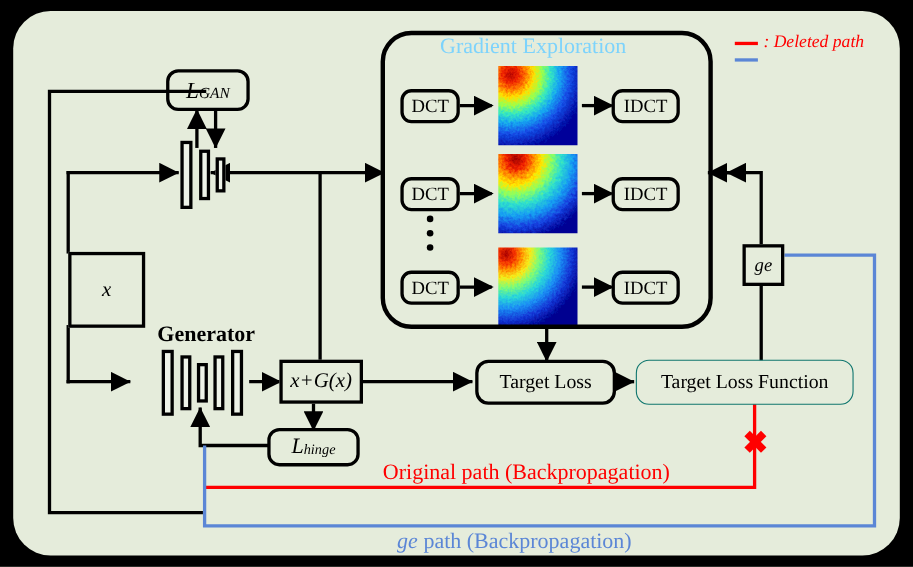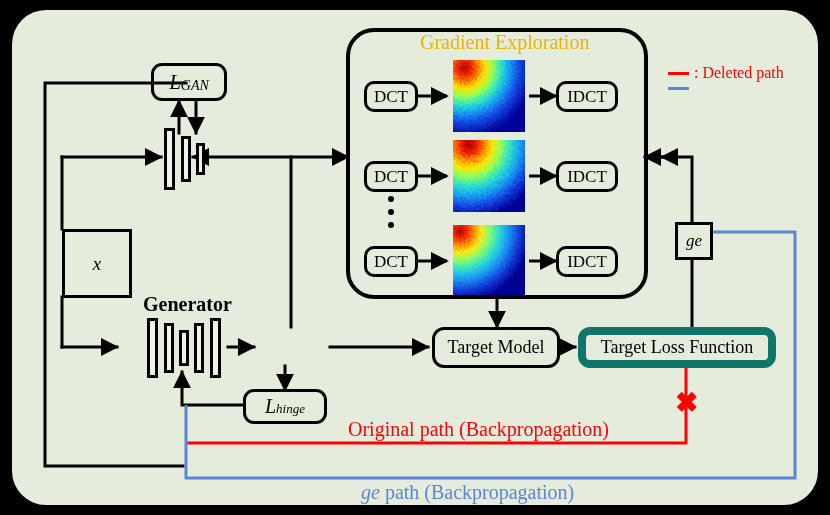--- a/index.html
+++ b/index.html
@@ -170,28 +170,32 @@
 
   <div class="lbl serif" style="left:143px;top:293px;font-size:20px;color:#000;font-weight:bold;">Generator</div>
   <div style="position:absolute;left:147px;top:318px;width:84px;height:60px;">
     <div style="position:absolute;left:0px;top:0px;width:11px;height:60px;border:3px solid #000;background:#eef3e8;box-sizing:border-box;"></div>
     <div style="position:absolute;left:17px;top:5px;width:10px;height:50px;border:3px solid #000;background:#eef3e8;box-sizing:border-box;"></div>
     <div style="position:absolute;left:32px;top:12px;width:10px;height:36px;border:3px solid #000;background:#eef3e8;box-sizing:border-box;"></div>
     <div style="position:absolute;left:47px;top:5px;width:10px;height:50px;border:3px solid #000;background:#eef3e8;box-sizing:border-box;"></div>
     <div style="position:absolute;left:63px;top:0px;width:11px;height:60px;border:3px solid #000;background:#eef3e8;box-sizing:border-box;"></div>
   </div>
 
+  <div style="position:absolute;left:254px;top:327px;width:76px;height:40px;border:3px solid #000;
+              box-sizing:border-box;display:flex;align-items:center;justify-content:center;background:#e5ecdb;">
+    <span class="mathital" style="font-size:19px;">x+G(x)</span>
+  </div>
 
   <div style="position:absolute;left:243px;top:389px;width:84px;height:35px;border:3px solid #000;border-radius:11px;
               box-sizing:border-box;display:flex;align-items:center;justify-content:center;background:#e5ecdb;">
     <span class="mathital" style="font-size:20px;">L</span>
       <span class="mathital" style="font-size:13px;align-self:flex-end;padding-bottom:4px;">hinge</span>
   </div>
 
-  <div class="lbl serif" style="left:400px;top:31px;font-size:20px;color:#eab308;margin-left:20px;">Gradient Exploration</div>
+  <div class="lbl serif" style="left:400px;top:31px;font-size:20px;color:#7dd3fc;">Gradient Exploration</div>
 
   <div style="position:absolute;left:364px;top:81px;width:54px;height:31px;border:3px solid #000;border-radius:10px;
               box-sizing:border-box;display:flex;align-items:center;justify-content:center;background:#e5ecdb;">
     <span class="serif" style="font-size:17px;">DCT</span>
   </div>
   <div style="position:absolute;left:364px;top:161px;width:54px;height:31px;border:3px solid #000;border-radius:10px;
               box-sizing:border-box;display:flex;align-items:center;justify-content:center;background:#e5ecdb;">
     <span class="serif" style="font-size:17px;">DCT</span>
   </div>
   <div style="position:absolute;left:364px;top:246px;width:54px;height:31px;border:3px solid #000;border-radius:10px;
@@ -218,37 +222,37 @@
     <div style="width:6px;height:6px;border-radius:50%;background:#000;margin:0 auto;"></div>
   </div>
 
   <div style="position:absolute;left:675px;top:222px;width:38px;height:38px;border:3px solid #000;
               box-sizing:border-box;display:flex;align-items:center;justify-content:center;background:#e5ecdb;">
     <span class="mathital" style="font-size:17px;">ge</span>
   </div>
 
   <div style="position:absolute;left:432px;top:327px;width:128px;height:41px;border:3px solid #000;border-radius:12px;
               box-sizing:border-box;display:flex;align-items:center;justify-content:center;background:#e5ecdb;">
-    <span class="serif" style="font-size:18px;">Target Model</span>
-  </div>
-
-  <div style="position:absolute;left:578px;top:327px;width:198px;height:41px;border:8px solid #0f766e;border-radius:12px;
+    <span class="serif" style="font-size:18px;">Target Loss</span>
+  </div>
+
+  <div style="position:absolute;left:578px;top:327px;width:198px;height:41px;border:1px solid #0f766e;border-radius:12px;
               box-sizing:border-box;display:flex;align-items:center;justify-content:center;background:#e5ecdb;">
     <span class="serif" style="font-size:18px;">Target Loss Function</span>
   </div>
 
   <div class="lbl" style="left:675px;top:389px;font-size:28px;font-weight:bold;color:#ff0000;font-family:'Liberation Sans',sans-serif;line-height:1;">✖</div>
 
   <div class="lbl serif" style="left:348px;top:418px;font-size:20px;color:#ff0000;">Original path (Backpropagation)</div>
 
   <div class="lbl serif" style="left:361px;top:481px;font-size:20px;color:#5b86d6;">
     <span class="mathital">ge</span><span> path (Backpropagation)</span>
   </div>
 
-  <div style="position:absolute;left:668px;top:64px;width:150px;">
+  <div style="position:absolute;left:668px;top:30px;width:150px;font-style:italic;">
     <div style="display:flex;align-items:center;margin-bottom:5px;">
       <span style="display:inline-block;width:21px;height:3px;background:#ff0000;margin-right:5px;"></span>
       <span class="serif" style="font-size:16px;color:#ff0000;">:&nbsp;<span>Deleted path</span></span>
     </div>
     <div style="display:flex;align-items:center;">
       <span style="display:inline-block;width:21px;height:3px;background:#5b86d6;margin-right:5px;"></span>
     </div>
   </div>
 
 </div>

